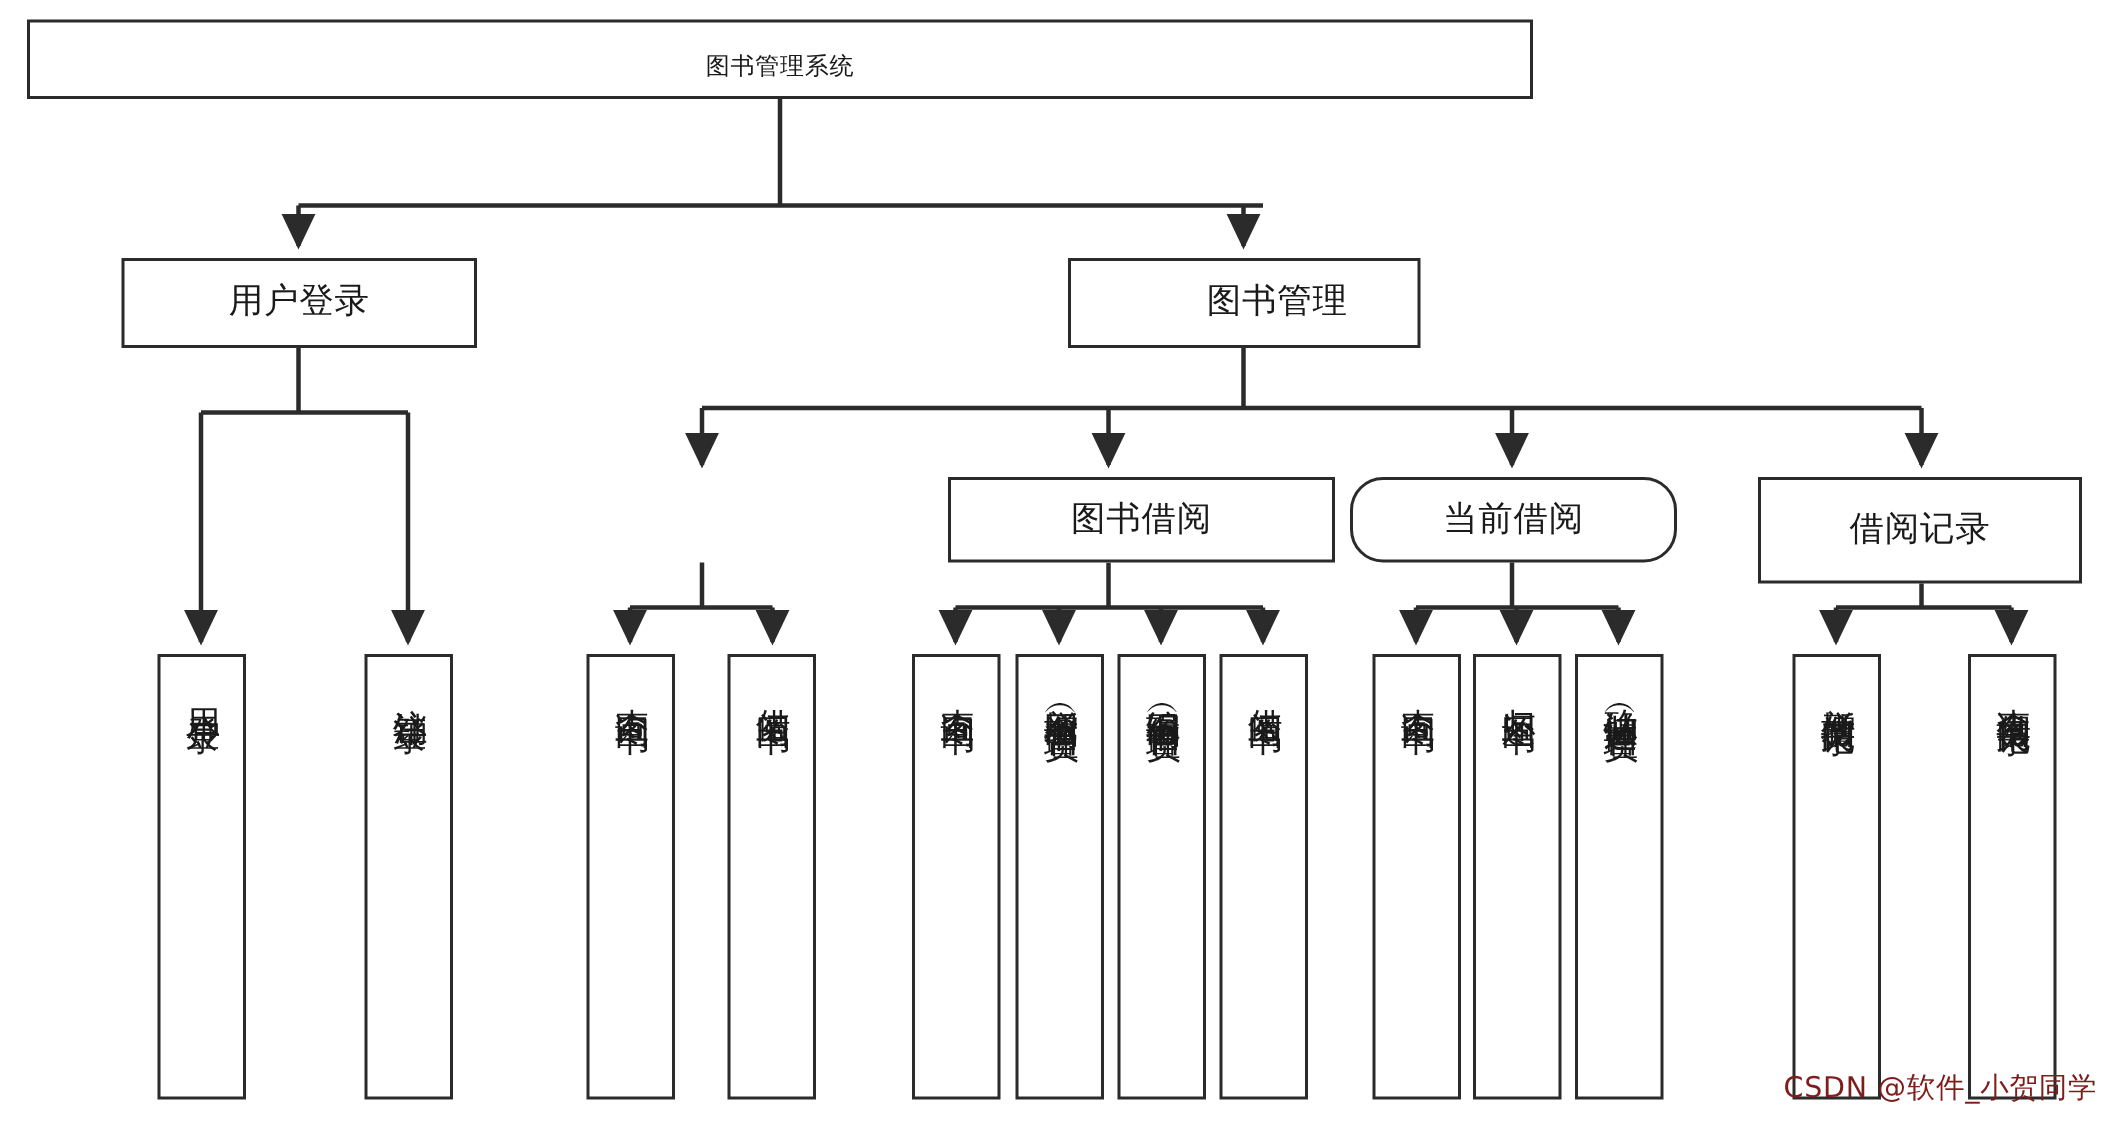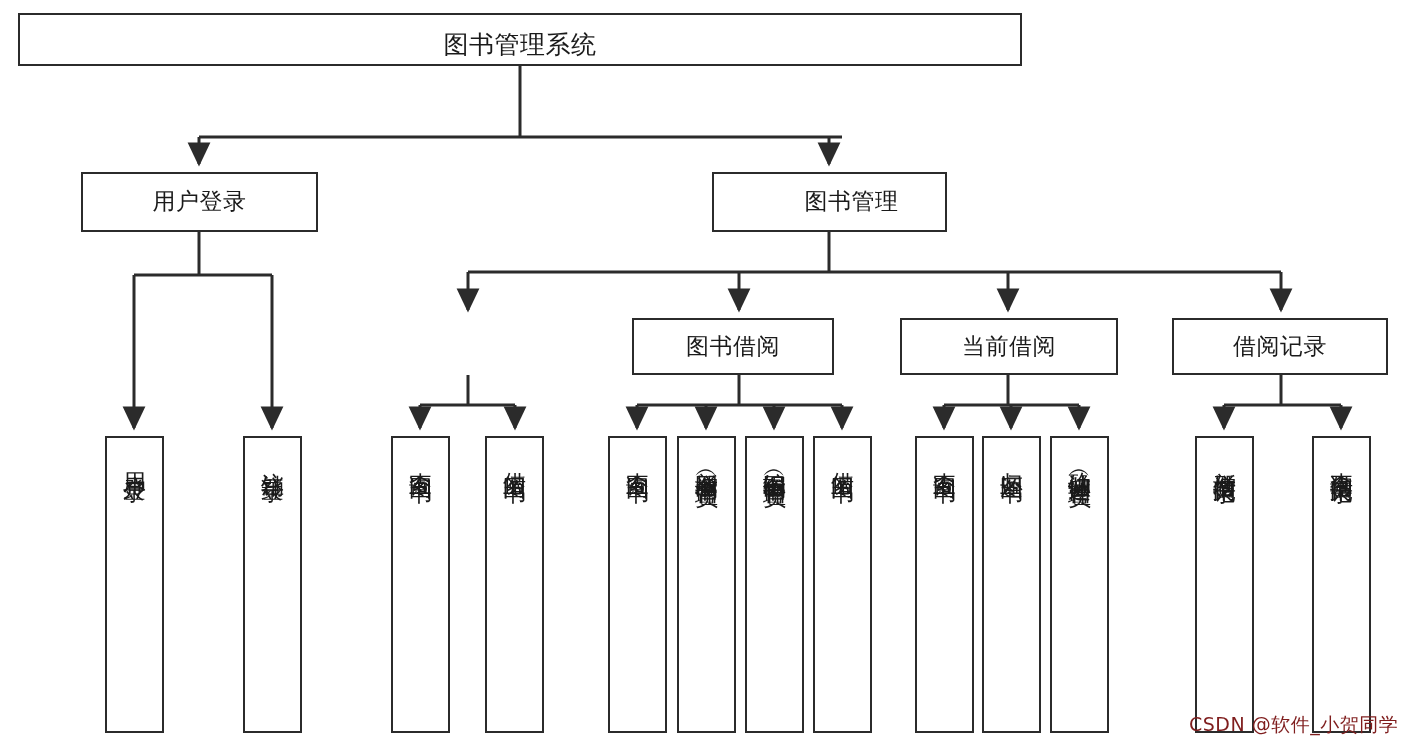--- a/index.html
+++ b/index.html
@@ -36,21 +36,21 @@
   .node .label {
     display: block;
     text-align: center;
     line-height: 1.18;
   }
   .node.h .label {
     font-size: 23px;
     letter-spacing: 0.5px;
   }
   .node.root .label {
-    font-size: 25px;
+    font-size: 16px;
     letter-spacing: 0.5px;
     margin-top: 10px;
   }
   .node.v {
     align-items: flex-start;
     padding-top: 16px;
   }
   .node.v .label {
     font-size: 23px;
     writing-mode: vertical-rl;
@@ -132,27 +132,27 @@
     <span class="label">图书管理系统</span>
   </div>
 
   <div class="node h" style="left: 81px; top: 172px; width: 237px; height: 60px;">
     <span class="label">用户登录</span>
   </div>
   <div class="node h" style="left: 712px; top: 172px; width: 235px; height: 60px; padding-left: 44px;">
     <span class="label">图书管理</span>
   </div>
 
-  <div class="node h" style="left: 632px; top: 318px; width: 202px; height: 57px;">
+  <div class="node h" style="left: 632px; top: 318px; width: 258px; height: 57px;">
     <span class="label">图书借阅</span>
   </div>
-  <div class="node h" style="left: 900px; top: 318px; width: 218px; height: 57px;">
+  <div class="node h" style="left: 900px; top: 318px; width: 218px; height: 57px; border-radius: 22px;">
     <span class="label">当前借阅</span>
   </div>
-  <div class="node h" style="left: 1172px; top: 318px; width: 216px; height: 57px; justify-content: center;">
+  <div class="node h" style="left: 1172px; top: 318px; width: 216px; height: 71px; justify-content: center;">
     <span class="label">借阅记录</span>
   </div>
 
   <div class="node v" style="left: 105px; top: 436px; width: 59px; height: 297px;">
     <span class="label">用户登录</span>
   </div>
   <div class="node v" style="left: 243px; top: 436px; width: 59px; height: 297px;">
     <span class="label">注销登录</span>
   </div>
   <div class="node v" style="left: 391px; top: 436px; width: 59px; height: 297px;">

